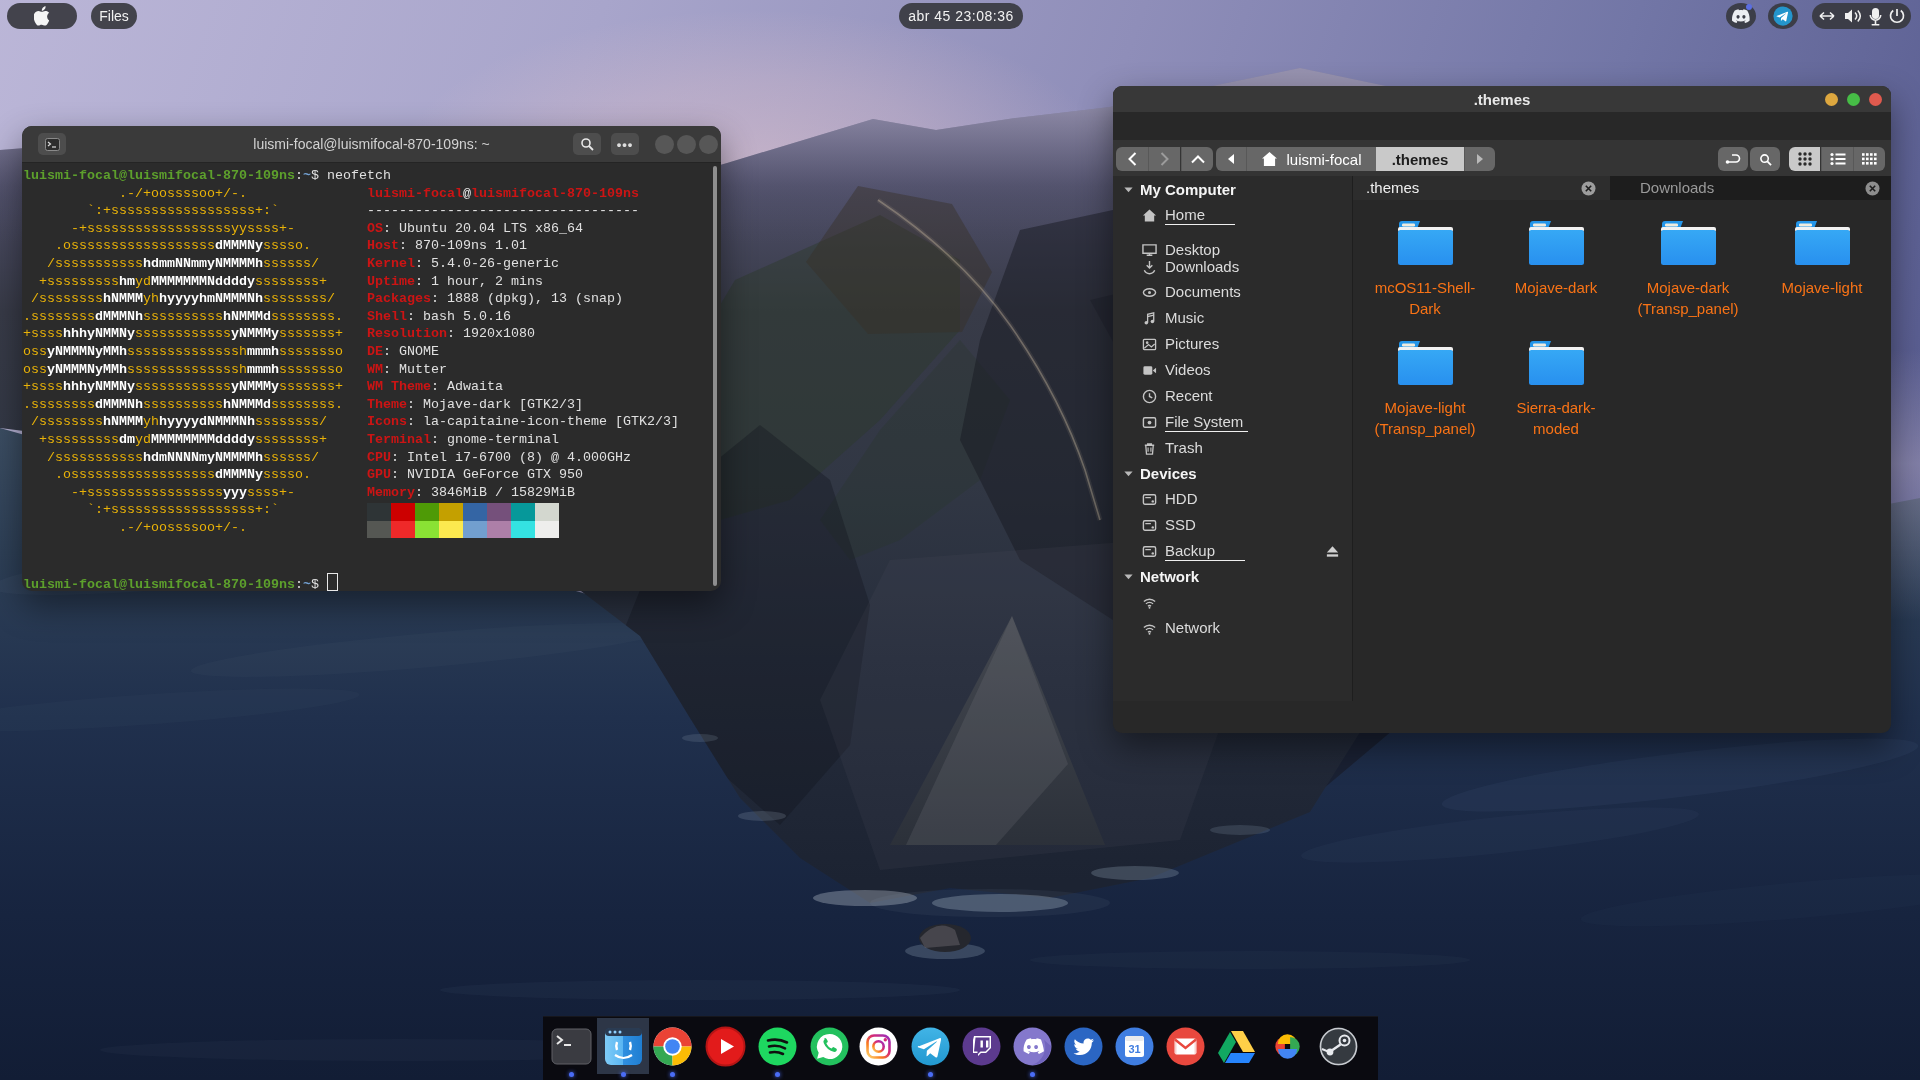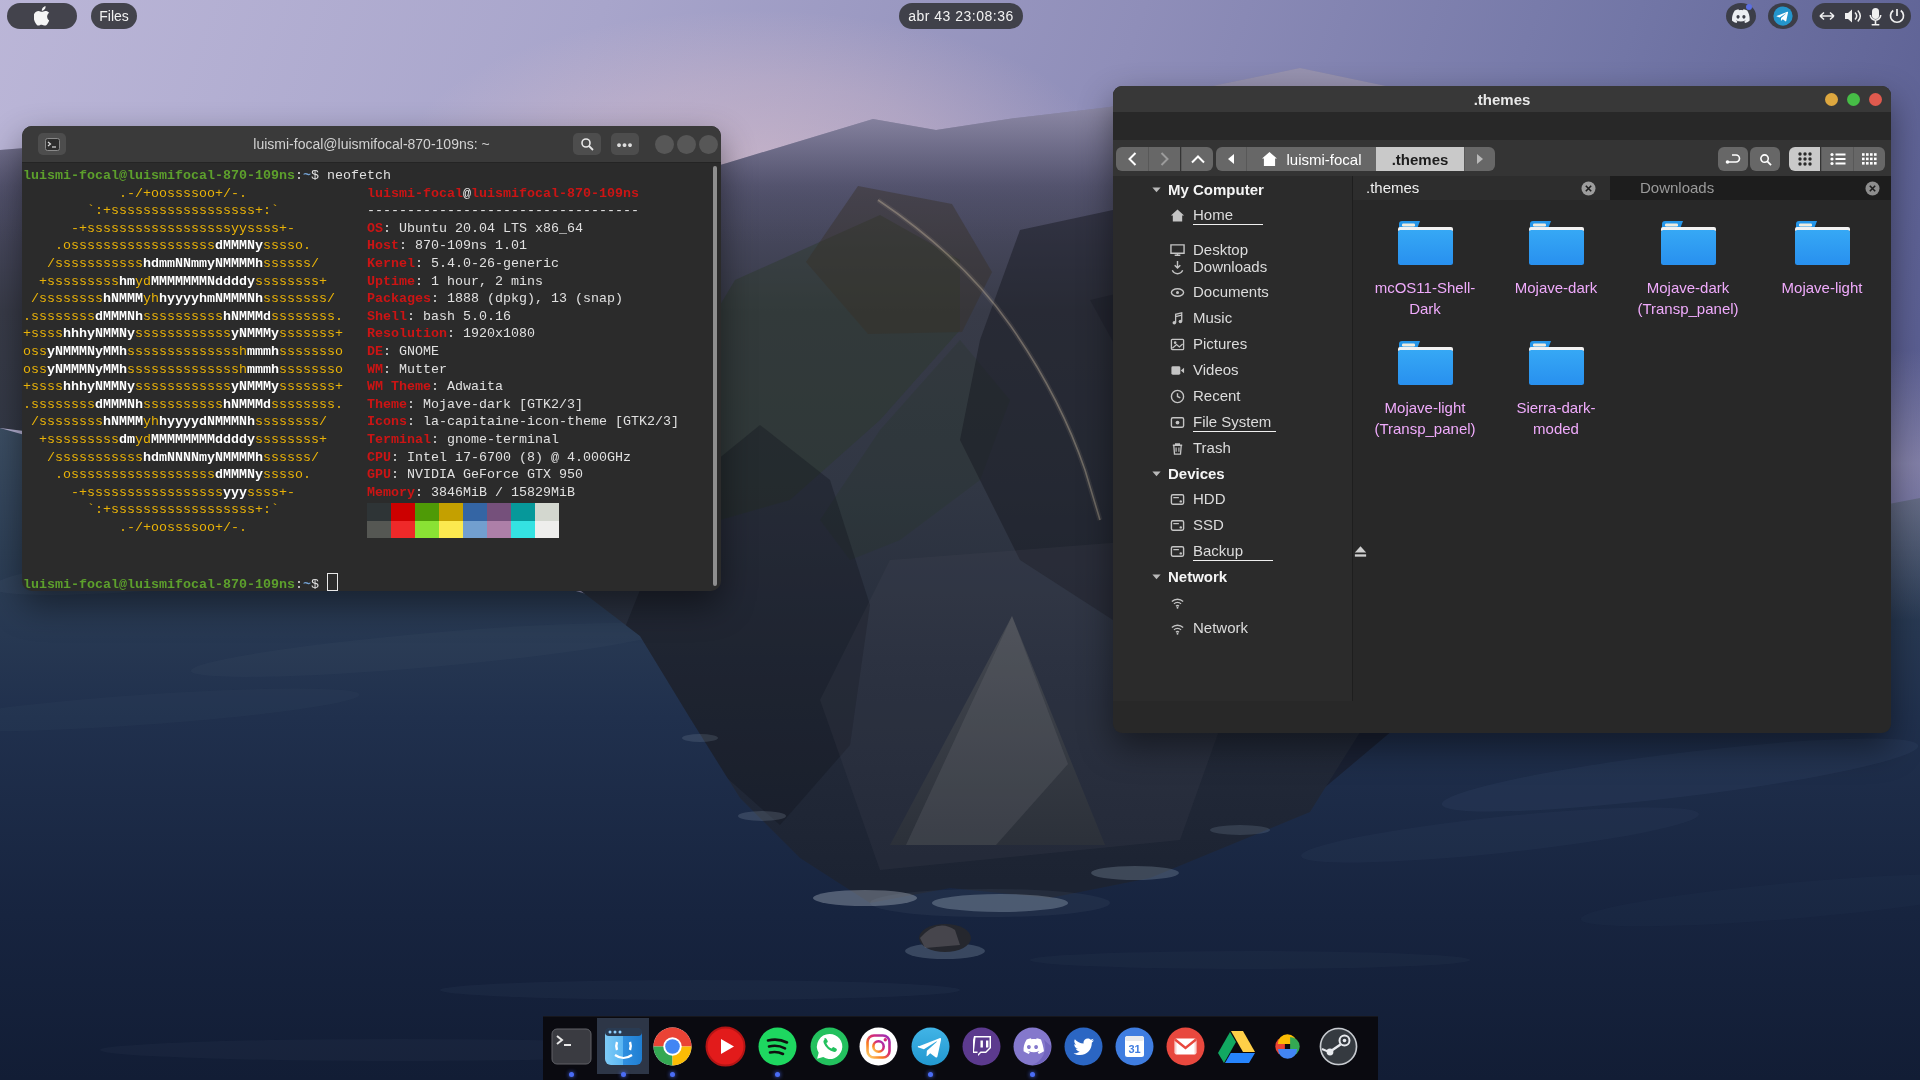--- a/index.html
+++ b/index.html
@@ -32,23 +32,23 @@
 #fmmenu span{position:absolute;top:0;line-height:28px;color:#ececec;}
 #fmtool{position:absolute;left:0;top:54px;right:0;height:36px;background:#343434;
  border-bottom:1px solid #272727;}
 .tgb{position:absolute;top:7px;height:24px;background:#676767;color:#fff;white-space:nowrap;
  display:flex;align-items:center;justify-content:center;}
 #fmtabs{position:absolute;left:239px;top:90px;right:0;height:24px;background:#1d1d1d;}
 #fmside{position:absolute;left:0;top:90px;width:239px;bottom:32px;background:#2b2b2b;
  border-right:1px solid #1e1e1e;}
 #fmstatus{position:absolute;left:0;bottom:0;right:0;height:32px;background:#333333;
  border-radius:0 0 9px 9px;border-top:1px solid #272727;}
-.srow{position:absolute;left:0;width:100%;height:26px;display:flex;align-items:center;color:#dcdcdc;margin-left:28px;}
+.srow{position:absolute;left:0;width:100%;height:26px;display:flex;align-items:center;color:#dcdcdc;}
 .shead{font-weight:bold;color:#f5f5f5;}
-.fitem{position:absolute;text-align:center;color:#f0abfc;font-size:15px;line-height:20.5px;}
+.fitem{position:absolute;text-align:center;color:#f97316;font-size:15px;line-height:20.5px;}
 
 #dock{position:absolute;left:543px;top:1016px;width:835px;height:64px;background:#0a0a10;
  border-top:1px solid rgba(255,255,255,0.05);}
 .dicon{position:absolute;top:6px;width:41px;height:41px;}
 .ddot{position:absolute;top:56px;width:5px;height:5px;border-radius:50%;background:#4a6cf5;
  box-shadow:0 0 4px #4a6cf5;}
 </style></head><body>
 <div id="stage">
 
 <svg class="abs" style="left:0;top:0" width="1920" height="1080" viewBox="0 0 1920 1080">
@@ -150,21 +150,21 @@
 <path d="M920,938 Q938,918 955,930 L960,945 L925,948 Z" fill="rgba(110,106,112,0.45)"></path>
 </g>
 </svg>
 
 <div class="pill" style="left:7px;width:70px;">
       <svg width="17" height="20" viewBox="0 0 17 20">
         <path fill="#f5f5f5" d="M13.1,10.6 c0-2.5,2-3.7,2.1-3.8 c-1.2-1.7-3-1.9-3.6-1.9 c-1.5-0.2-3,0.9-3.8,0.9 c-0.8,0-2-0.9-3.3-0.9 C2.8,4.9,1.2,5.9,0.4,7.4 c-1.7,3-0.4,7.4,1.2,9.8 c0.8,1.2,1.7,2.5,3,2.4 c1.2-0.1,1.7-0.8,3.1-0.8 c1.5,0,1.9,0.8,3.2,0.8 c1.3,0,2.1-1.2,2.9-2.4 c0.9-1.4,1.3-2.7,1.3-2.8 C15,14.4,13.1,13.5,13.1,10.6z M10.6,3.3 c0.7-0.8,1.1-1.9,1-3 c-1,0-2.1,0.7-2.8,1.5 C8.2,2.5,7.7,3.7,7.8,4.8 C8.9,4.9,10,4.1,10.6,3.3z"></path>
       </svg>
     </div>
 <div class="pill" style="left:91px;width:46px;">Files</div>
-<div class="pill" style="left:899px;width:124px;letter-spacing:0.5px;">abr 43 23:08:36</div>
+<div class="pill" style="left:899px;width:124px;letter-spacing:0.5px;">abr 45 23:08:36</div>
 <div class="pill" style="left:1726px;width:30px;border-radius:50%;">
 <svg width="18" height="14" viewBox="0 0 24 18">
         <path fill="#eceef2" d="M20.3,1.5C18.7,0.8,17,0.3,15.3,0c-0.2,0.4-0.4,0.8-0.6,1.2c-1.8-0.3-3.6-0.3-5.4,0C9.1,0.8,8.9,0.4,8.7,0C7,0.3,5.3,0.8,3.7,1.5C0.5,6.2-0.3,10.8,0.1,15.3c2,1.5,4,2.4,5.9,3c0.5-0.6,0.9-1.3,1.2-2c-0.7-0.2-1.3-0.6-1.9-0.9c0.2-0.1,0.3-0.2,0.5-0.4c3.9,1.8,8.1,1.8,11.9,0c0.2,0.1,0.3,0.3,0.5,0.4c-0.6,0.4-1.3,0.7-1.9,0.9c0.3,0.7,0.7,1.4,1.2,2c1.9-0.6,3.9-1.5,5.9-3C24,10.1,22.8,5.6,20.3,1.5z M8.1,12.5c-1.2,0-2.1-1.1-2.1-2.4S6.9,7.7,8.1,7.7s2.1,1.1,2.1,2.4S9.2,12.5,8.1,12.5z M15.9,12.5c-1.2,0-2.1-1.1-2.1-2.4s0.9-2.4,2.1-2.4s2.1,1.1,2.1,2.4S17.1,12.5,15.9,12.5z"></path>
       </svg>
 <div class="abs" style="left:20px;top:1px;width:6px;height:6px;border-radius:50%;background:#5b6ee1;"></div>
     </div>
 <div class="pill" style="left:1768px;width:30px;border-radius:50%;">
 <svg width="22" height="22" viewBox="0 0 24 24">
         <circle cx="12" cy="12" r="10.5" fill="#2495cc"></circle>
         <path fill="#fff" d="M5.5,11.8l11.2-4.4c0.5-0.2,1,0.1,0.8,0.9l-1.9,9c-0.1,0.6-0.5,0.8-1,0.5l-2.9-2.2l-1.4,1.4c-0.2,0.2-0.3,0.3-0.6,0.3l0.2-3l5.4-4.9c0.2-0.2-0.1-0.3-0.4-0.1l-6.7,4.2l-2.9-0.9C4.7,12.4,4.9,12,5.5,11.8z"></path>

